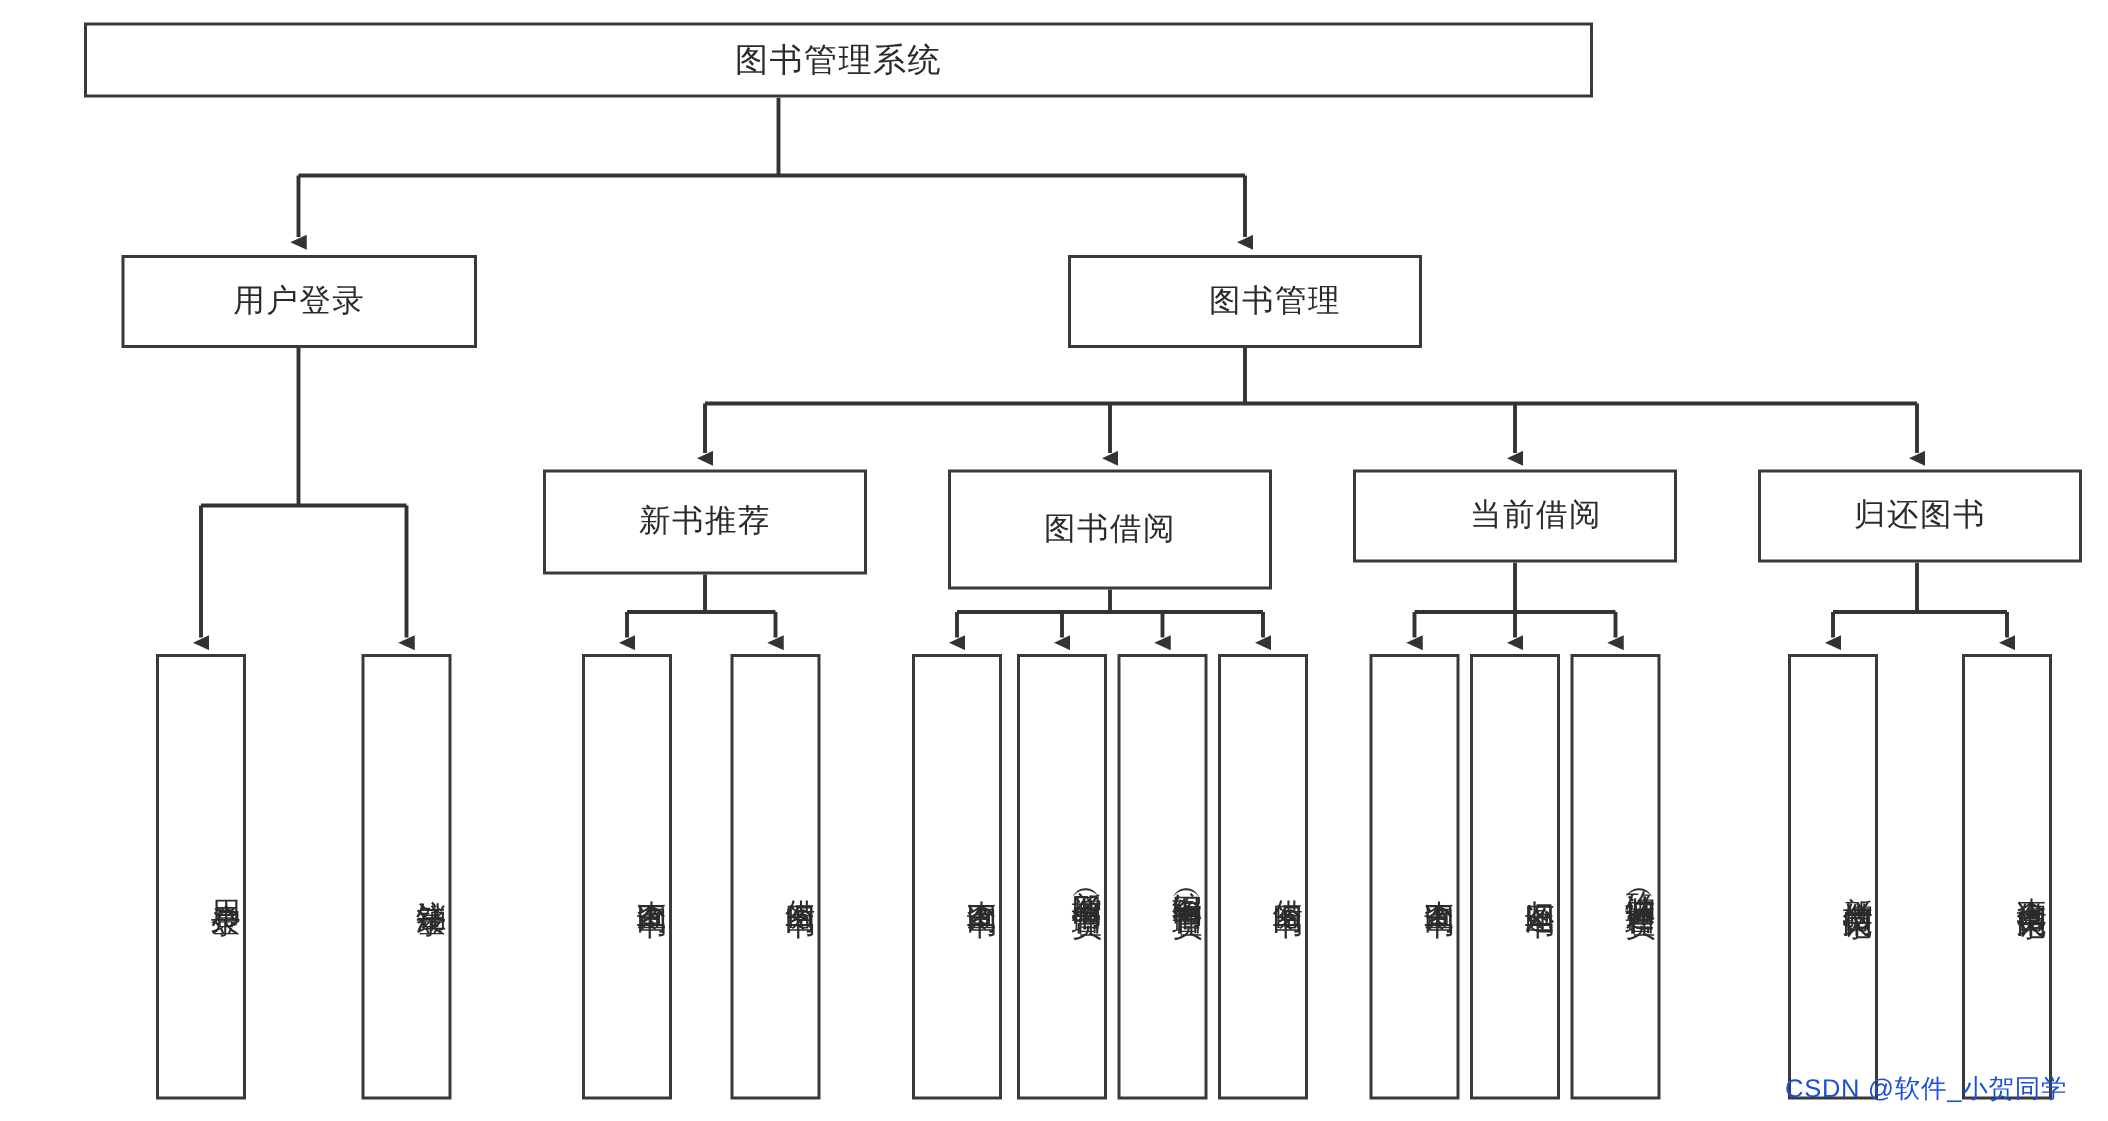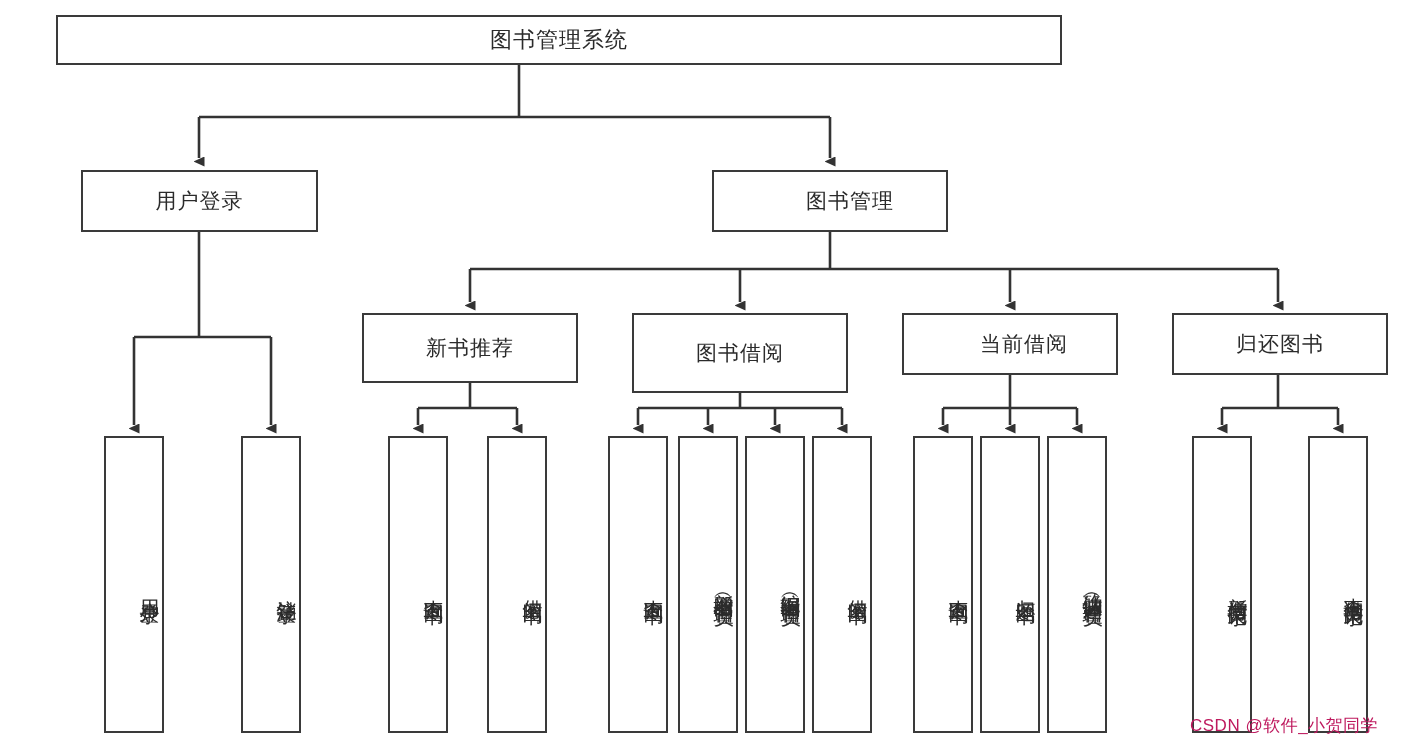--- a/index.html
+++ b/index.html
@@ -61,21 +61,21 @@
     padding-top: 4px;
   }
   .node.v .vtext {
     writing-mode: vertical-rl;
     text-orientation: upright;
     display: block;
   }
   .watermark {
     position: absolute;
     font-size: 17px;
-    color: #be185d;
+    color: #1d4ed8;
     letter-spacing: 0.5px;
     z-index: 3;
     white-space: nowrap;
   }
 </style>
 </head>
 <body>
 
 <div id="canvas">
 

